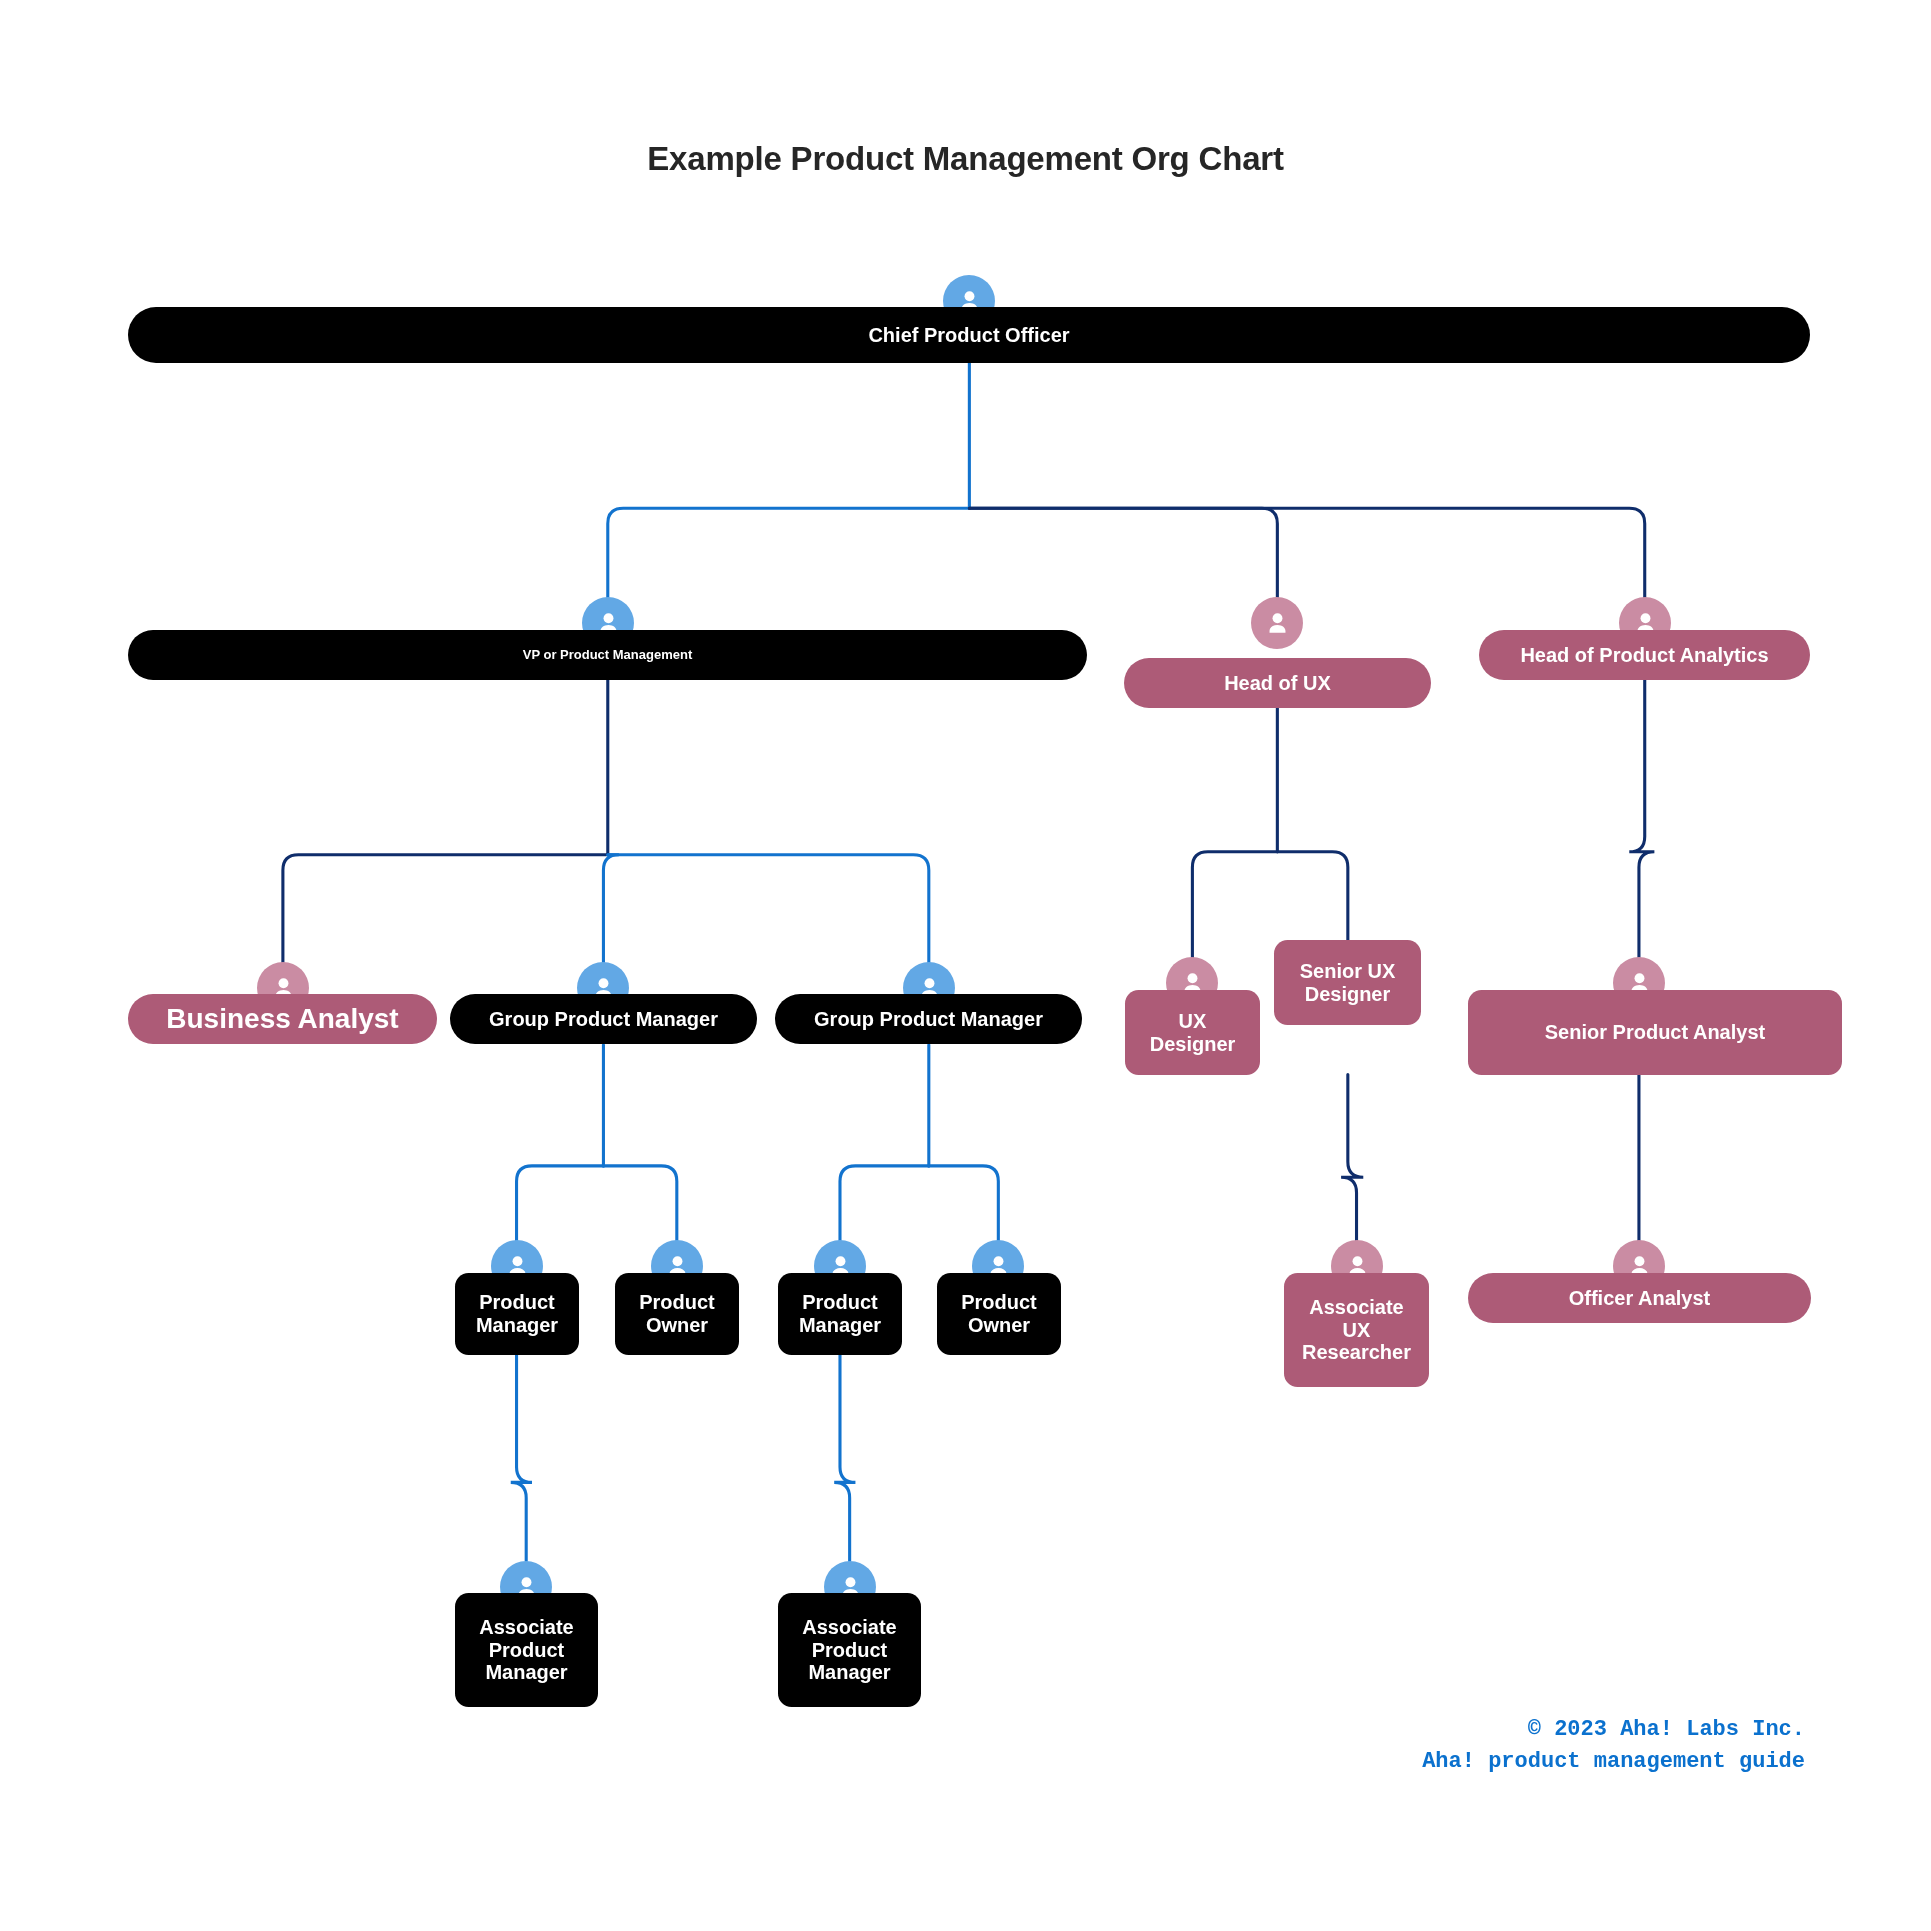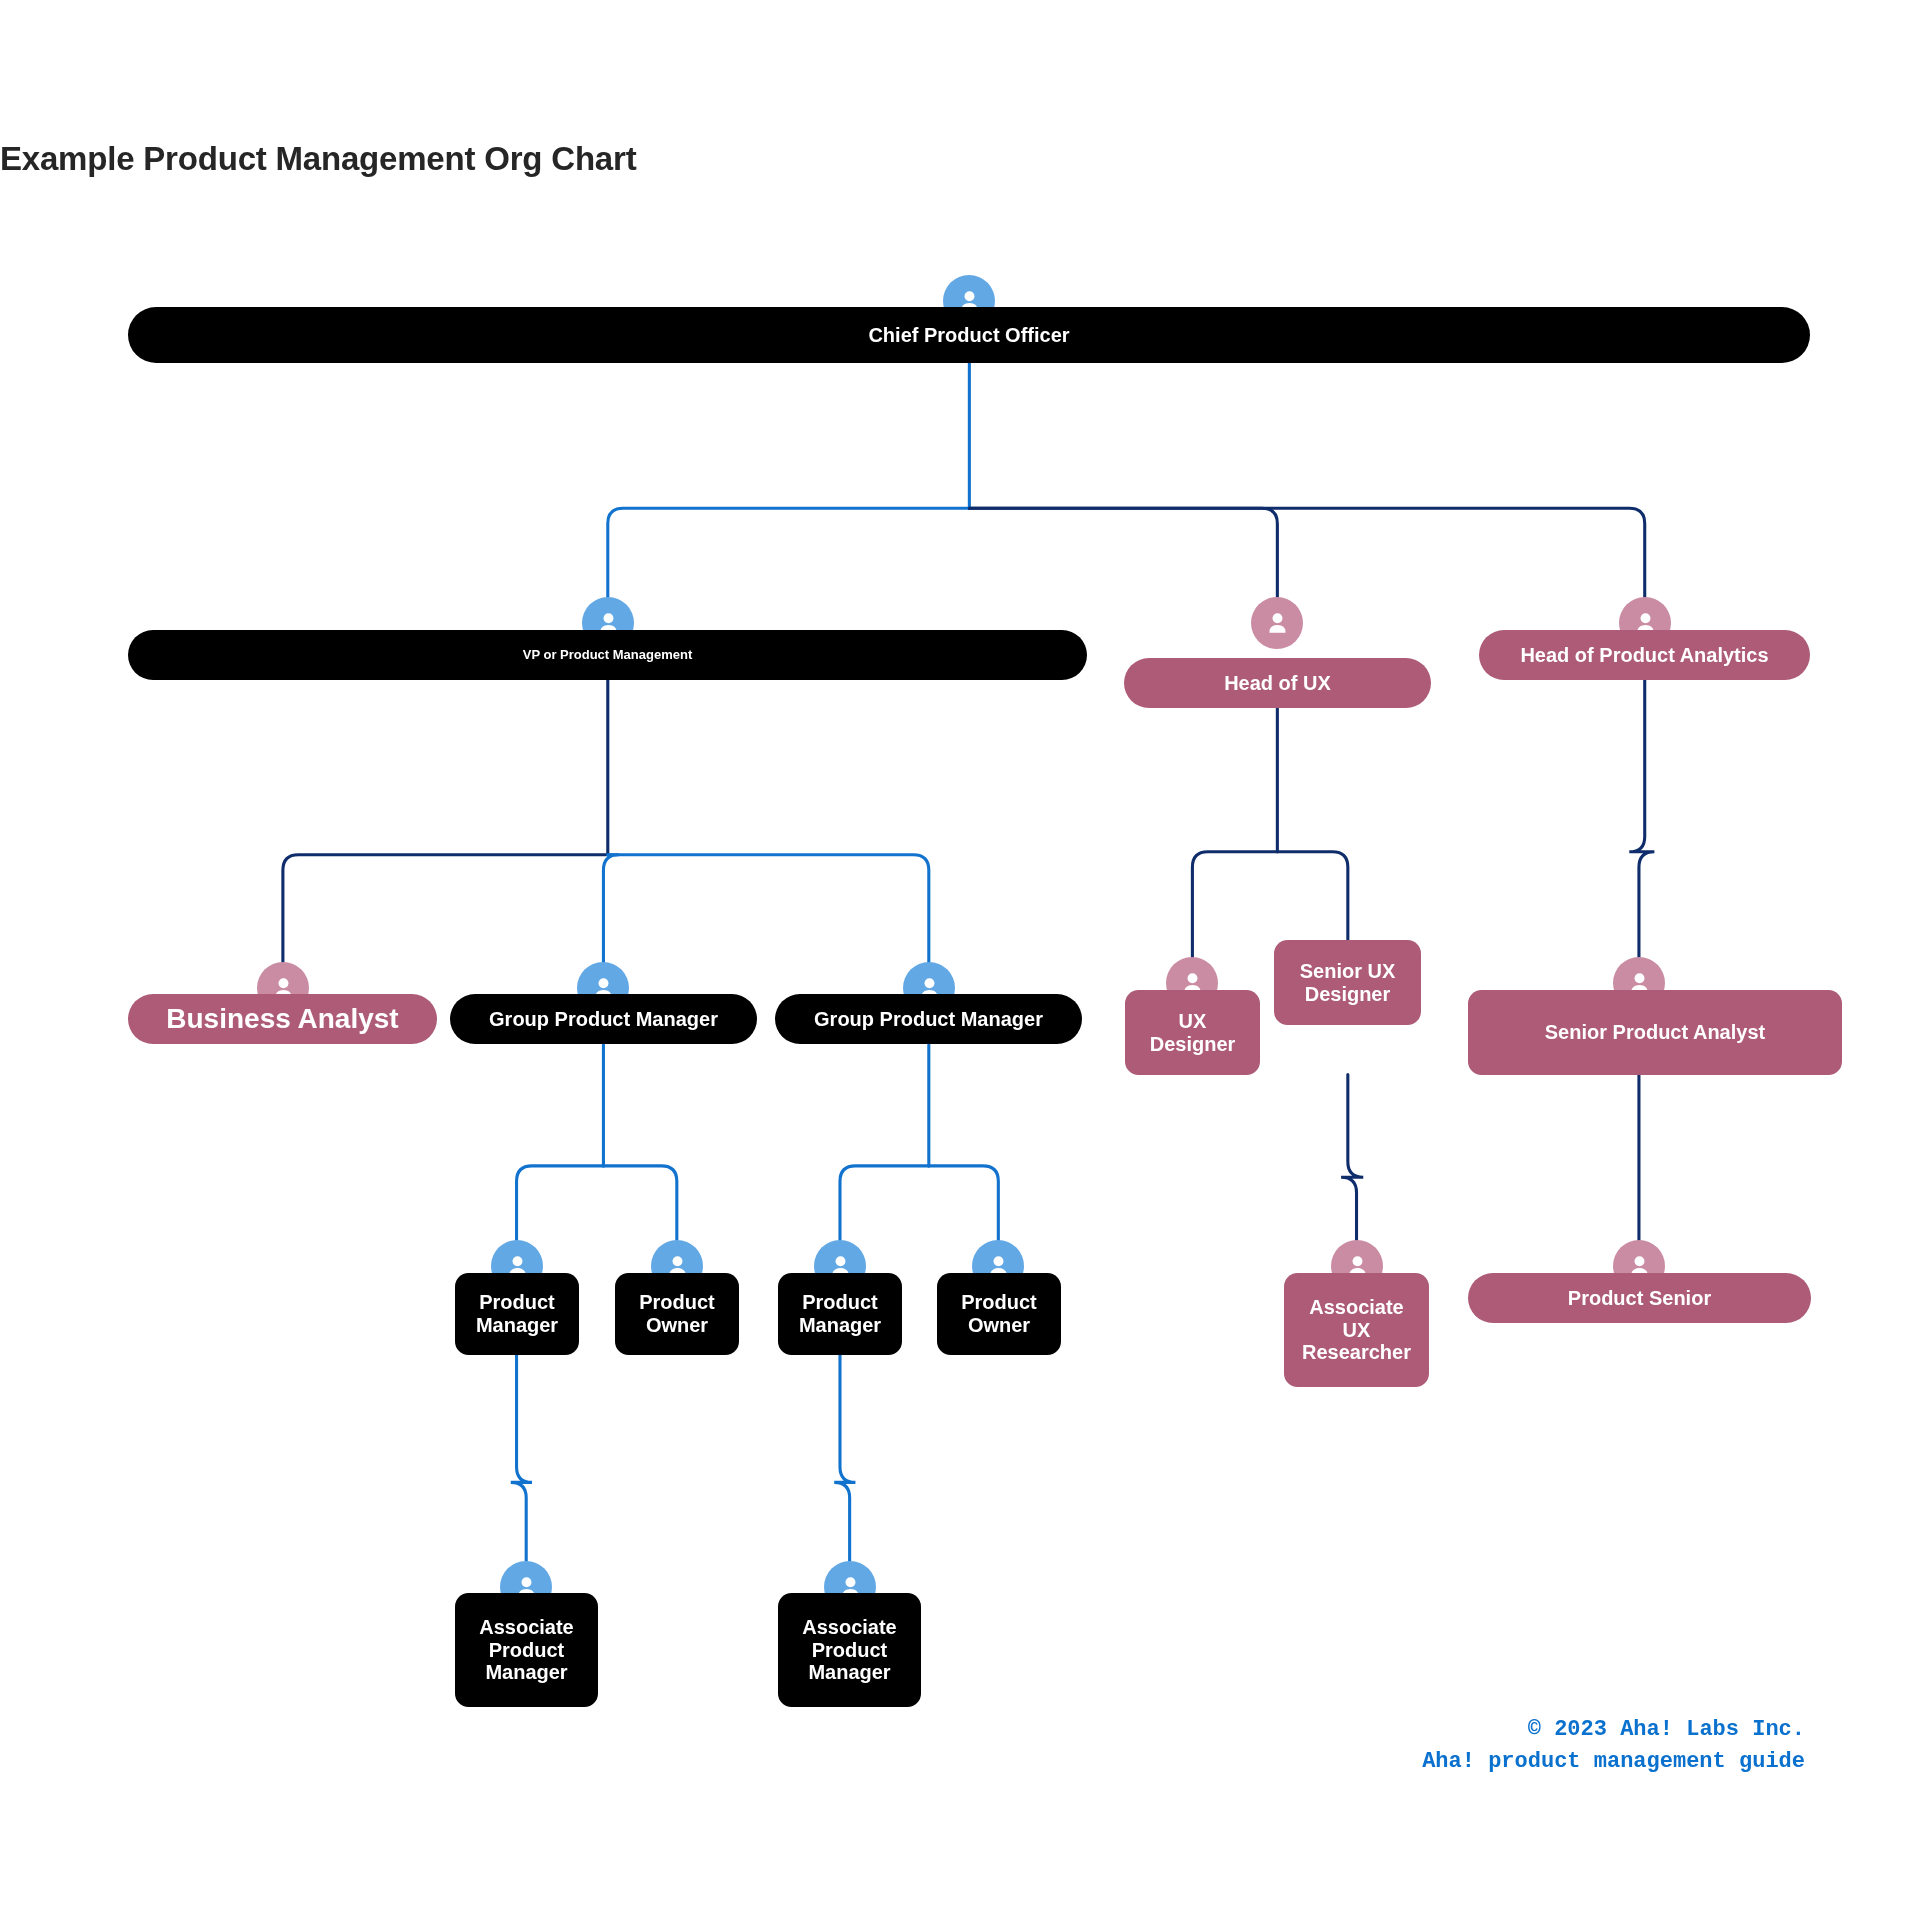--- a/index.html
+++ b/index.html
@@ -18,20 +18,21 @@
     background: #ffffff;
     overflow: hidden;
   }
 
   
   #chart-title {
     position: absolute;
     left: 0;
     top: 140px;
     width: 1931px;
+    text-align: center;
     font-size: 33px;
     font-weight: 700;
     color: #262626;
     letter-spacing: -0.2px;
   }
 
   
   #connectors {
     position: absolute;
     left: 0;
@@ -268,21 +269,21 @@
 UX
 Researcher</span>
       </div>
       <div class="avatar mauve" style="width: 52px; height: 52px; left: 1639px; top: 1240px;">
         <svg width="29" height="29" viewBox="0 0 24 24" aria-hidden="true">
           <circle cx="12" cy="7.6" r="4.1" fill="#ffffff"></circle>
           <path d="M12 13.2c-4.0 0-6.6 2.3-6.6 5.0v1.4h13.2v-1.4c0-2.7-2.6-5.0-6.6-5.0z" fill="#ffffff"></path>
         </svg>
       </div>
       <div class="node mauve pill" style="left: 1468px; top: 1273px; width: 343px; height: 50px; font-size: 20px;">
-        <span class="label">Product Senior</span>
+        <span class="label">Officer Analyst</span>
       </div>
       <div class="avatar blue" style="width: 52px; height: 52px; left: 526px; top: 1561px;">
         <svg width="29" height="29" viewBox="0 0 24 24" aria-hidden="true">
           <circle cx="12" cy="7.6" r="4.1" fill="#ffffff"></circle>
           <path d="M12 13.2c-4.0 0-6.6 2.3-6.6 5.0v1.4h13.2v-1.4c0-2.7-2.6-5.0-6.6-5.0z" fill="#ffffff"></path>
         </svg>
       </div>
       <div class="node blue rounded" style="left: 455px; top: 1593px; width: 143px; height: 114px; font-size: 20px;">
         <span class="label">Associate
 Product

